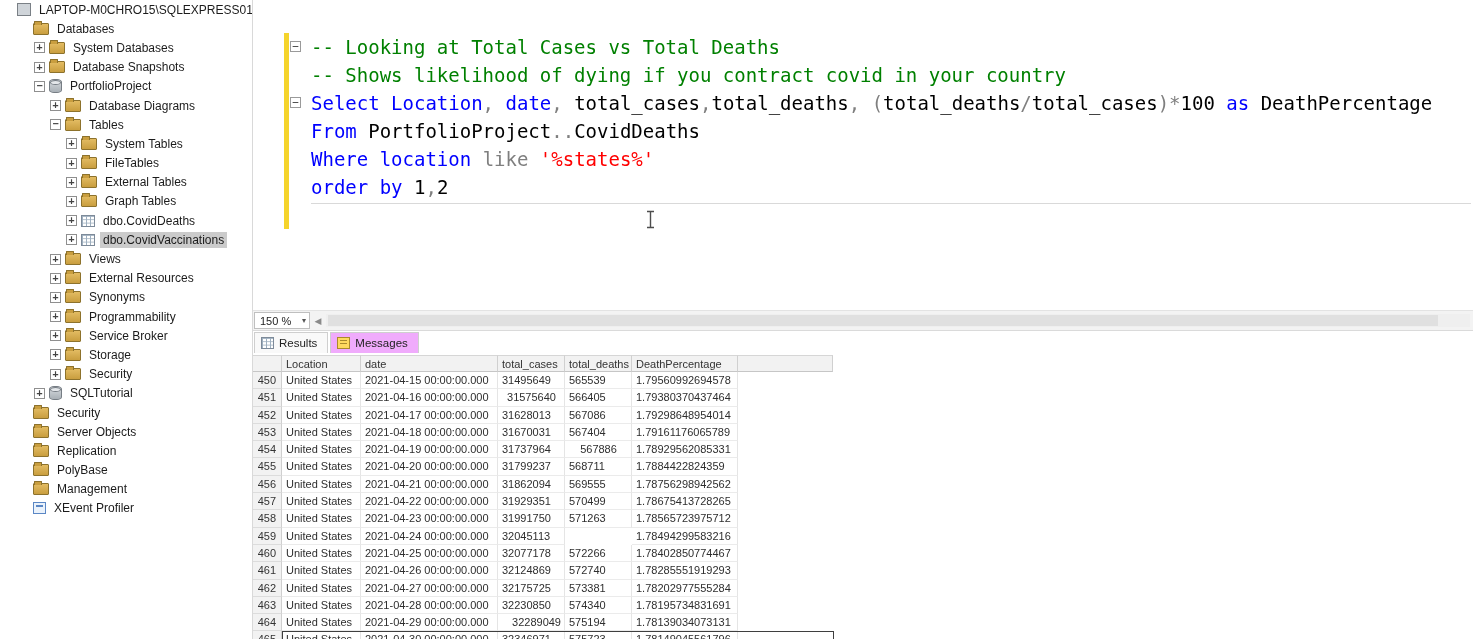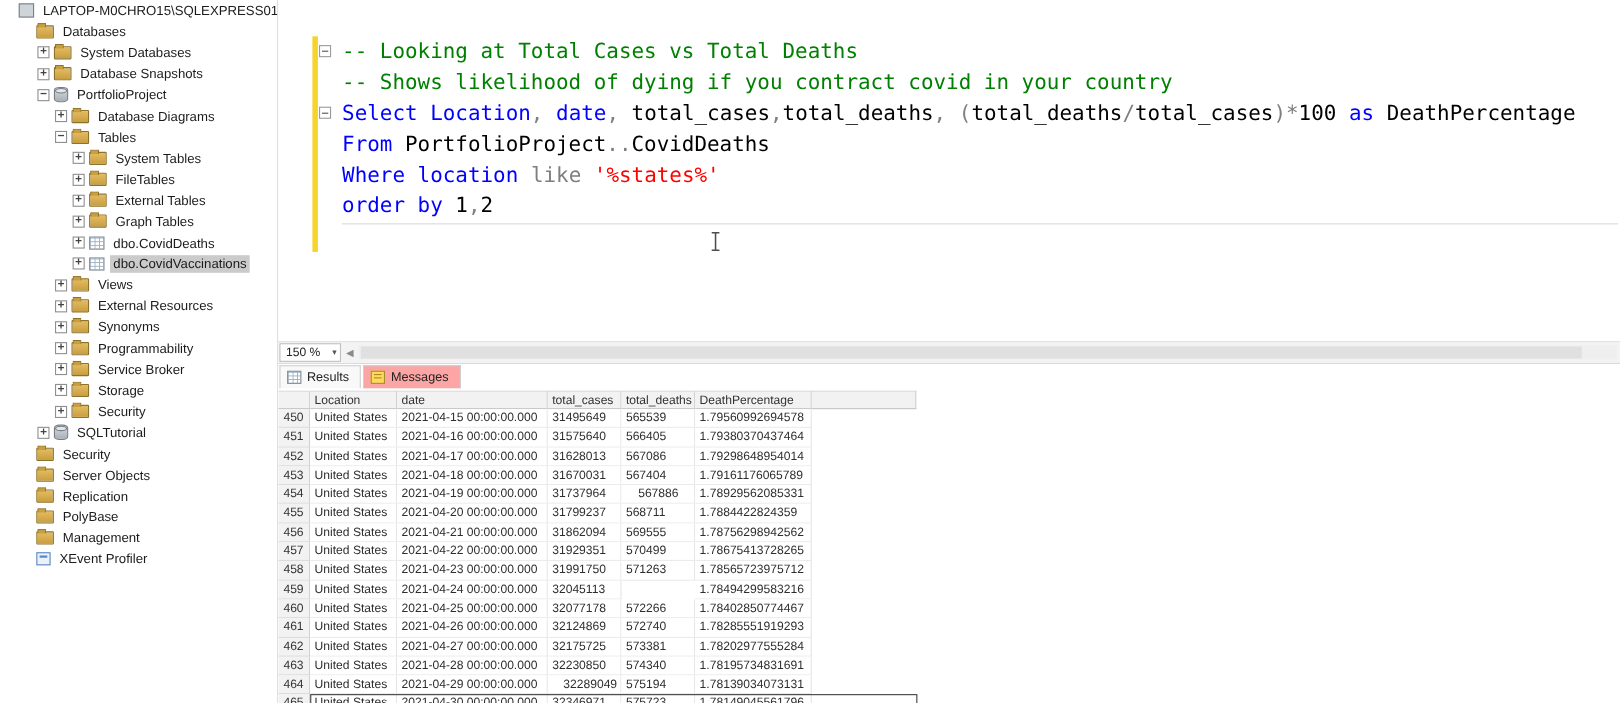--- a/index.html
+++ b/index.html
@@ -59,21 +59,21 @@
   #zoom-combo{width:56px;height:17px;background:#fff;border:1px solid #bfbfbf;display:flex;align-items:center;font-size:11px;color:#222;padding-left:5px;box-sizing:border-box;margin-left:1px;}
   #zoom-combo .arrow{margin-left:auto;margin-right:3px;font-size:8px;color:#555;}
   .hs-btn{width:16px;text-align:center;font-size:9px;color:#8a8a8a;flex:none;}
   .hs-track{flex:1;height:13px;background:#efefef;margin-right:3px;position:relative;}
   .hs-thumb{position:absolute;left:2px;top:1px;height:11px;width:97%;background:#e0e0e0;}
   
   #results{position:absolute;left:253px;top:331px;right:0;bottom:0;background:#fff;}
   #tabs{height:22px;display:flex;align-items:flex-end;padding-left:1px;}
   .tab{
     display:flex;align-items:center;height:20px;padding:0 10px 0 6px;font-size:11.5px;color:#222;
-    border:1px solid #cfcfcf;border-bottom:none;background:#fca5a5;margin-right:2px;cursor:default;
+    border:1px solid #cfcfcf;border-bottom:none;background:#f0abfc;margin-right:2px;cursor:default;
   }
   .tab.active{background:#f9f9f9;}
   .tab-icon{width:11px;height:10px;margin-right:5px;flex:none;position:relative;}
   .icon-results-grid{
     background:#fff;border:1px solid #7d8a99;
     background-image:linear-gradient(#9fb0c0 1px,transparent 1px),linear-gradient(90deg,#9fb0c0 1px,transparent 1px);
     background-size:4px 3.33px;
   }
   .icon-messages{background:#ffd95e;border:1px solid #ab8a2b;}
   .icon-messages::before{content:"";position:absolute;left:2px;top:2px;right:2px;height:1px;background:#ab8a2b;box-shadow:0 3px 0 #ab8a2b;}
@@ -292,21 +292,21 @@
         <div class="cell" style="width: 79px;">United States</div>
         <div class="cell" style="width: 137px;">2021-04-15 00:00:00.000</div>
         <div class="cell" style="width: 67px;">31495649</div>
         <div class="cell" style="width: 67px;">565539</div>
         <div class="cell" style="width: 106px;">1.79560992694578</div>
       </div>
       <div class="grid-row">
         <div class="cell rowhdr" style="width: 29px;">451</div>
         <div class="cell" style="width: 79px;">United States</div>
         <div class="cell" style="width: 137px;">2021-04-16 00:00:00.000</div>
-        <div class="cell" style="width: 67px;">31575640</div>
+        <div class="cell" style="width: 67px; text-align: center;">31575640</div>
         <div class="cell" style="width: 67px;">566405</div>
         <div class="cell" style="width: 106px;">1.79380370437464</div>
       </div>
       <div class="grid-row">
         <div class="cell rowhdr" style="width: 29px;">452</div>
         <div class="cell" style="width: 79px;">United States</div>
         <div class="cell" style="width: 137px;">2021-04-17 00:00:00.000</div>
         <div class="cell" style="width: 67px;">31628013</div>
         <div class="cell" style="width: 67px;">567086</div>
         <div class="cell" style="width: 106px;">1.79298648954014</div>

